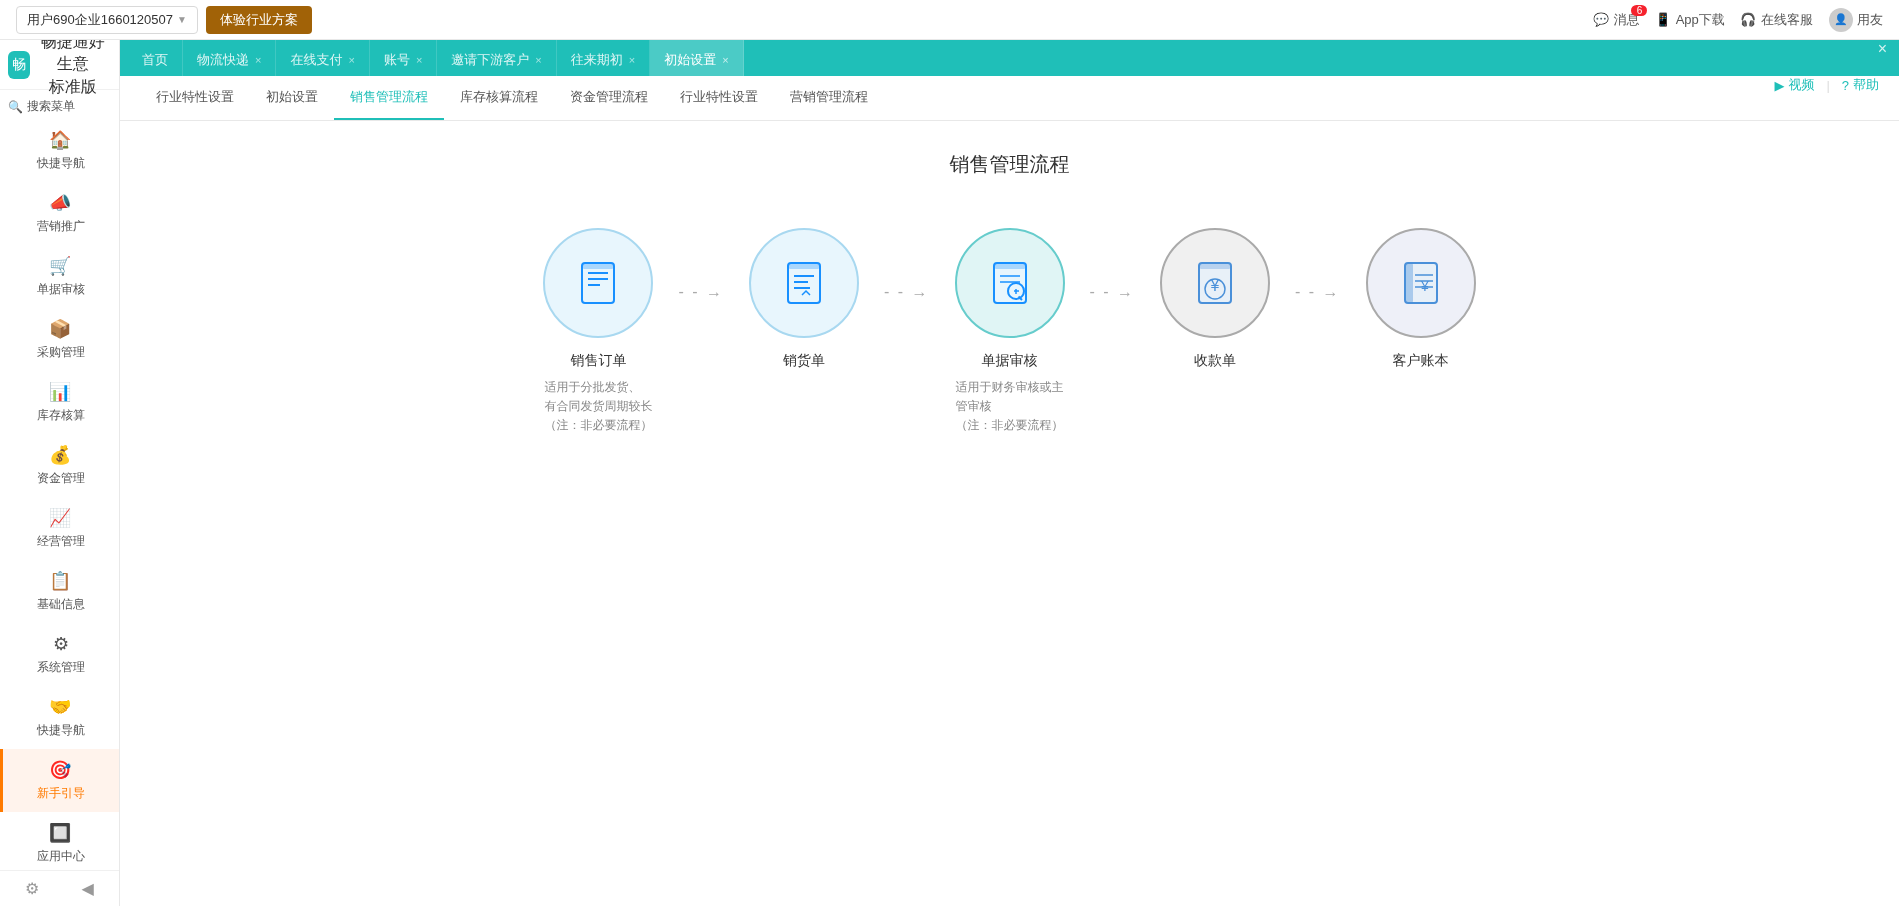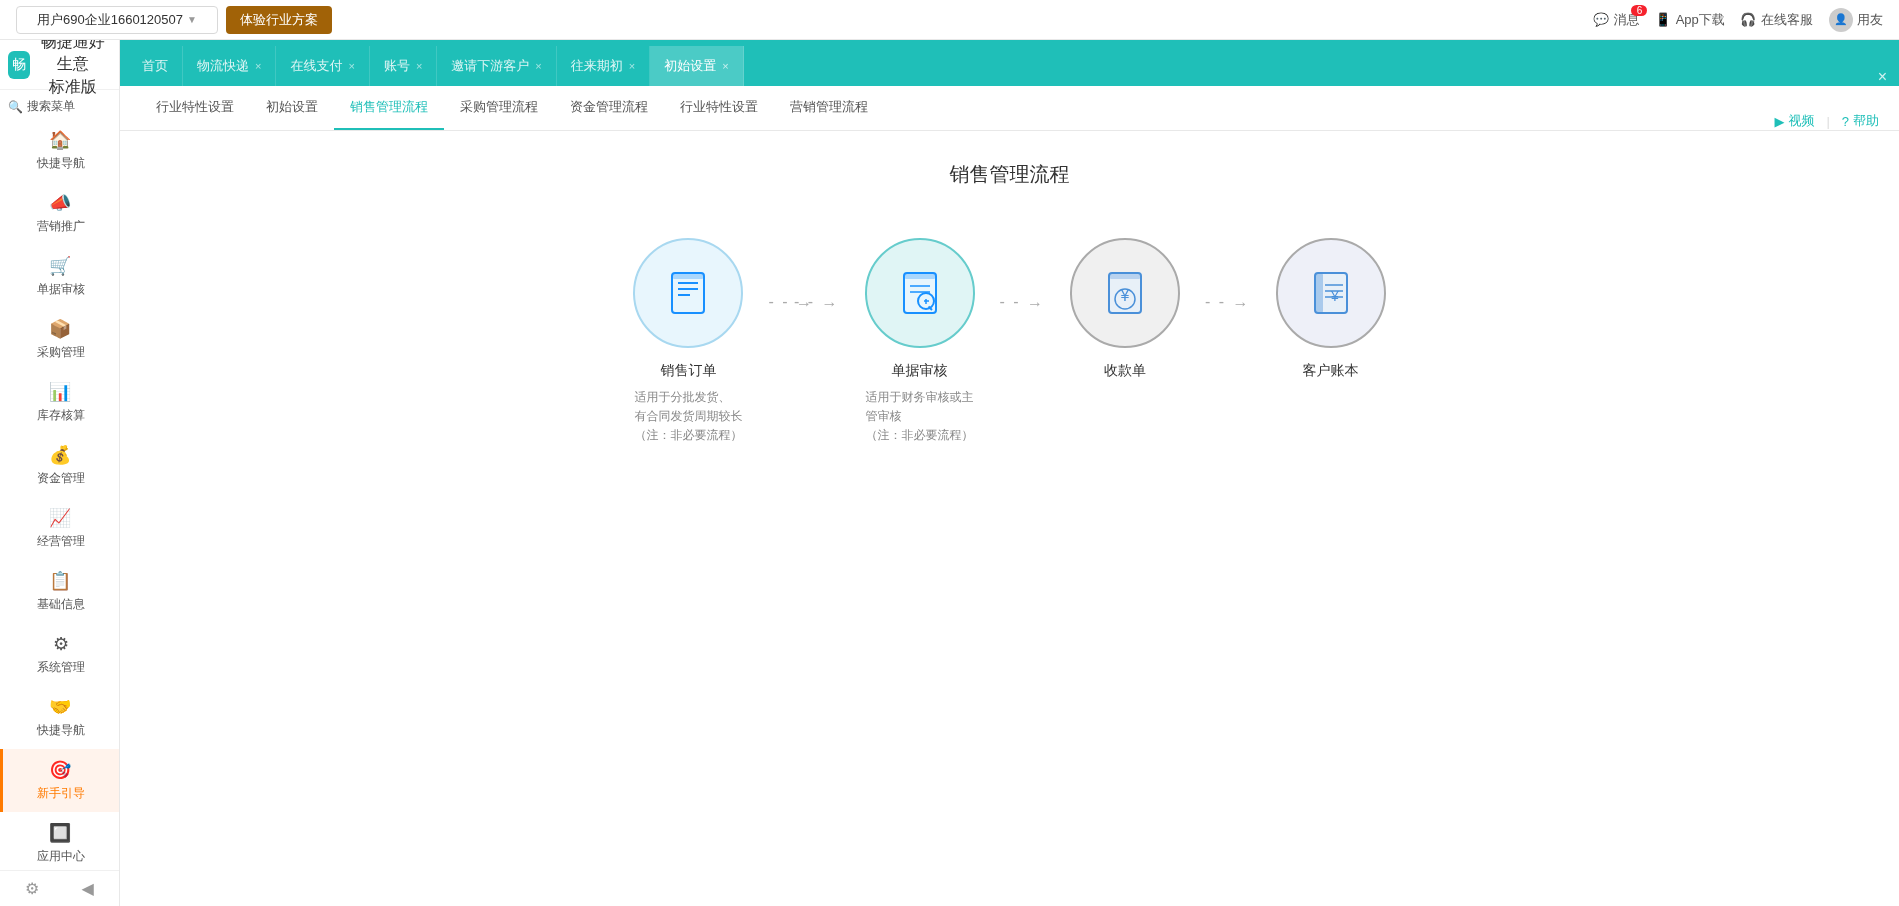--- a/index.html
+++ b/index.html
@@ -13,21 +13,21 @@
       display: flex;
       align-items: center;
       padding: 0 16px;
       justify-content: space-between;
       flex-shrink: 0;
     }
     .top-bar-left { display: flex; align-items: center; gap: 8px; }
     .user-select {
       display: flex; align-items: center; gap: 4px;
       border: 1px solid #d9d9d9; border-radius: 4px;
-      padding: 4px 20px; cursor: pointer; background: #fff;
+      padding: 4px 10px; cursor: pointer; background: #fff;
       font-size: 13px; color: #333;
     }
     .user-select .chevron { color: #999; font-size: 10px; }
     .trial-btn {
       background: #a16207; color: #fff; border: none;
       border-radius: 4px; padding: 5px 14px; cursor: pointer;
       font-size: 13px;
     }
     .top-bar-right { display: flex; align-items: center; gap: 16px; color: #555; font-size: 13px; }
     .top-bar-right .item { display: flex; align-items: center; gap: 4px; cursor: pointer; }
@@ -82,22 +82,22 @@
     }
     .sidebar-bottom .sb-btn { cursor: pointer; color: #999; font-size: 16px; }
 
     
     .content-area { flex: 1; display: flex; flex-direction: column; overflow: hidden; }
 
     
     .nav-tabs {
       background: #1fbfb8;
       display: flex;
-      align-items: flex-end;
-      height: 46px;
+      align-items: flex-start;
+      height: 36px;
       flex-shrink: 0;
       padding: 0 8px;
       position: relative;
     }
     .nav-tab {
       display: flex; align-items: center; gap: 4px;
       padding: 0 14px; height: 40px; cursor: pointer;
       color: rgba(255,255,255,0.85); font-size: 13px;
       border-right: 1px solid rgba(255,255,255,0.15);
       white-space: nowrap;
@@ -107,21 +107,21 @@
     .nav-close-all {
       position: absolute; right: 12px; color: rgba(255,255,255,0.8);
       cursor: pointer; font-size: 16px;
     }
 
     
     .page-content { flex: 1; background: #fff; overflow-y: auto; }
 
     
     .sub-tabs {
-      display: flex; align-items: flex-end;
+      display: flex; align-items: flex-start;
       padding: 0 20px;
       border-bottom: 1px solid #e8e8e8;
       background: #fff;
       gap: 0;
     }
     .sub-tab {
       padding: 12px 16px; cursor: pointer; font-size: 13px; color: #555;
       border-bottom: 2px solid transparent; white-space: nowrap;
     }
     .sub-tab.active { color: #1fbfb8; border-bottom-color: #1fbfb8; font-weight: 500; }
@@ -305,21 +305,21 @@
         <div class="sub-tab">
           <span>行业特性设置</span>
         </div>
         <div class="sub-tab">
           <span>初始设置</span>
         </div>
         <div class="sub-tab active">
           <span>销售管理流程</span>
         </div>
         <div class="sub-tab">
-          <span>采购管理流程</span>
+          <span>库存核算流程</span>
         </div>
         <div class="sub-tab">
           <span>资金管理流程</span>
         </div>
         <div class="sub-tab">
           <span>行业特性设置</span>
         </div>
         <div class="sub-tab">
           <span>营销管理流程</span>
         </div>
@@ -352,20 +352,34 @@
               </svg>
             </div>
             <span class="step-name">销售订单</span>
             <span class="step-desc">适用于分批发货、<br>有合同发货周期较长<br>（注：非必要流程）</span>
           </div>
 
           <div class="flow-arrow">
             <span class="arrow-dots">- - →</span>
           </div>
 
+          <div class="flow-step">
+            <div class="step-circle">
+              <svg viewBox="0 0 52 52" fill="none" xmlns="http://www.w3.org/2000/svg">
+                <rect x="10" y="6" width="32" height="40" rx="3" stroke="#1890ff" stroke-width="2" fill="#e8f6fd"></rect>
+                <rect x="11" y="7" width="30" height="5" rx="1" fill="#1890ff" opacity="0.3"></rect>
+                <line x1="16" y1="19" x2="36" y2="19" stroke="#1890ff" stroke-width="2"></line>
+                <line x1="16" y1="25" x2="30" y2="25" stroke="#1890ff" stroke-width="2"></line>
+                <line x1="16" y1="31" x2="32" y2="31" stroke="#1890ff" stroke-width="2"></line>
+                <path d="M24 38 L28 34 L32 38" stroke="#1890ff" stroke-width="1.5" fill="none"></path>
+              </svg>
+            </div>
+            <span class="step-name">销货单</span>
+            <span class="step-desc"></span>
+          </div>
 
           <div class="flow-arrow">
             <span class="arrow-dots">- - →</span>
           </div>
 
           <div class="flow-step">
             <div class="step-circle" style="border-color: #6cc; background: #e0f5f5;">
               <svg viewBox="0 0 52 52" fill="none" xmlns="http://www.w3.org/2000/svg">
                 <rect x="10" y="6" width="32" height="40" rx="3" stroke="#1890ff" stroke-width="2" fill="#e8f6fd"></rect>
                 <rect x="11" y="7" width="30" height="5" rx="1" fill="#1890ff" opacity="0.3"></rect>

